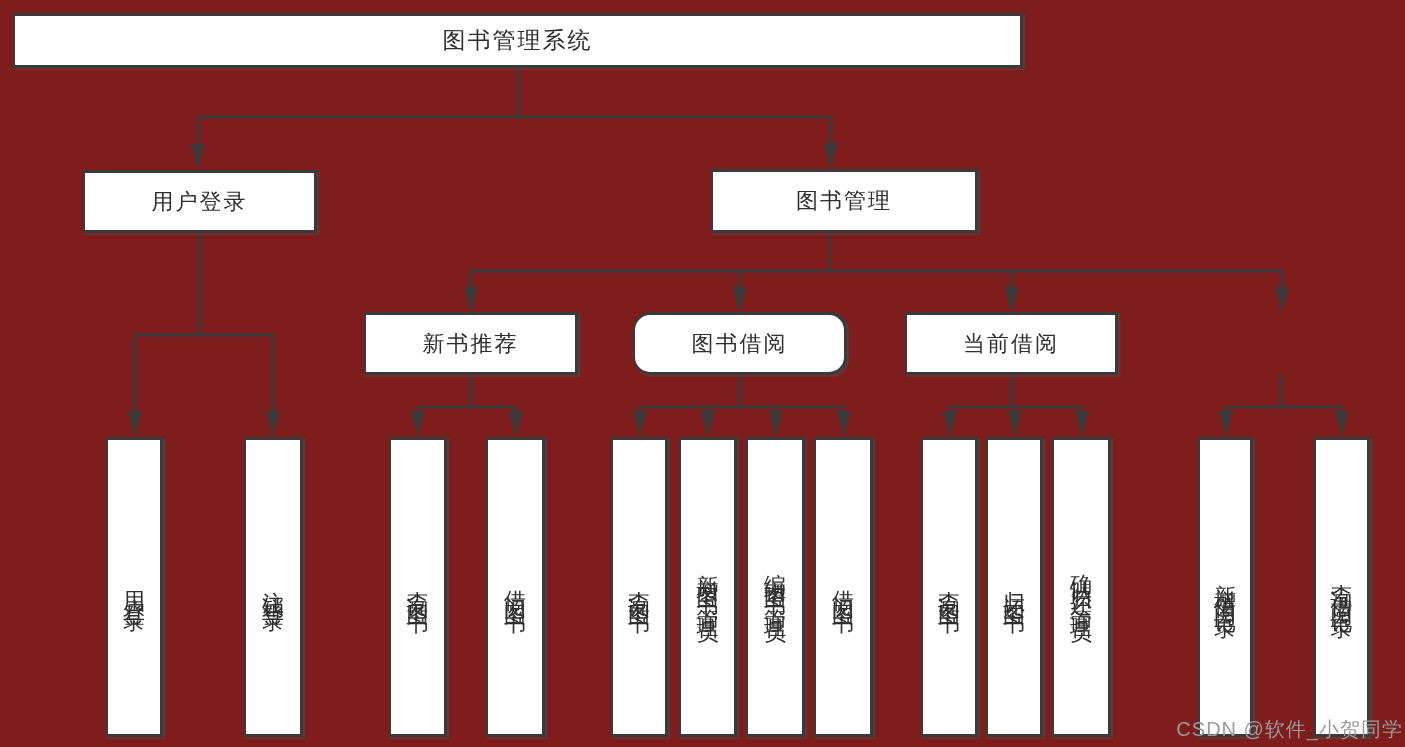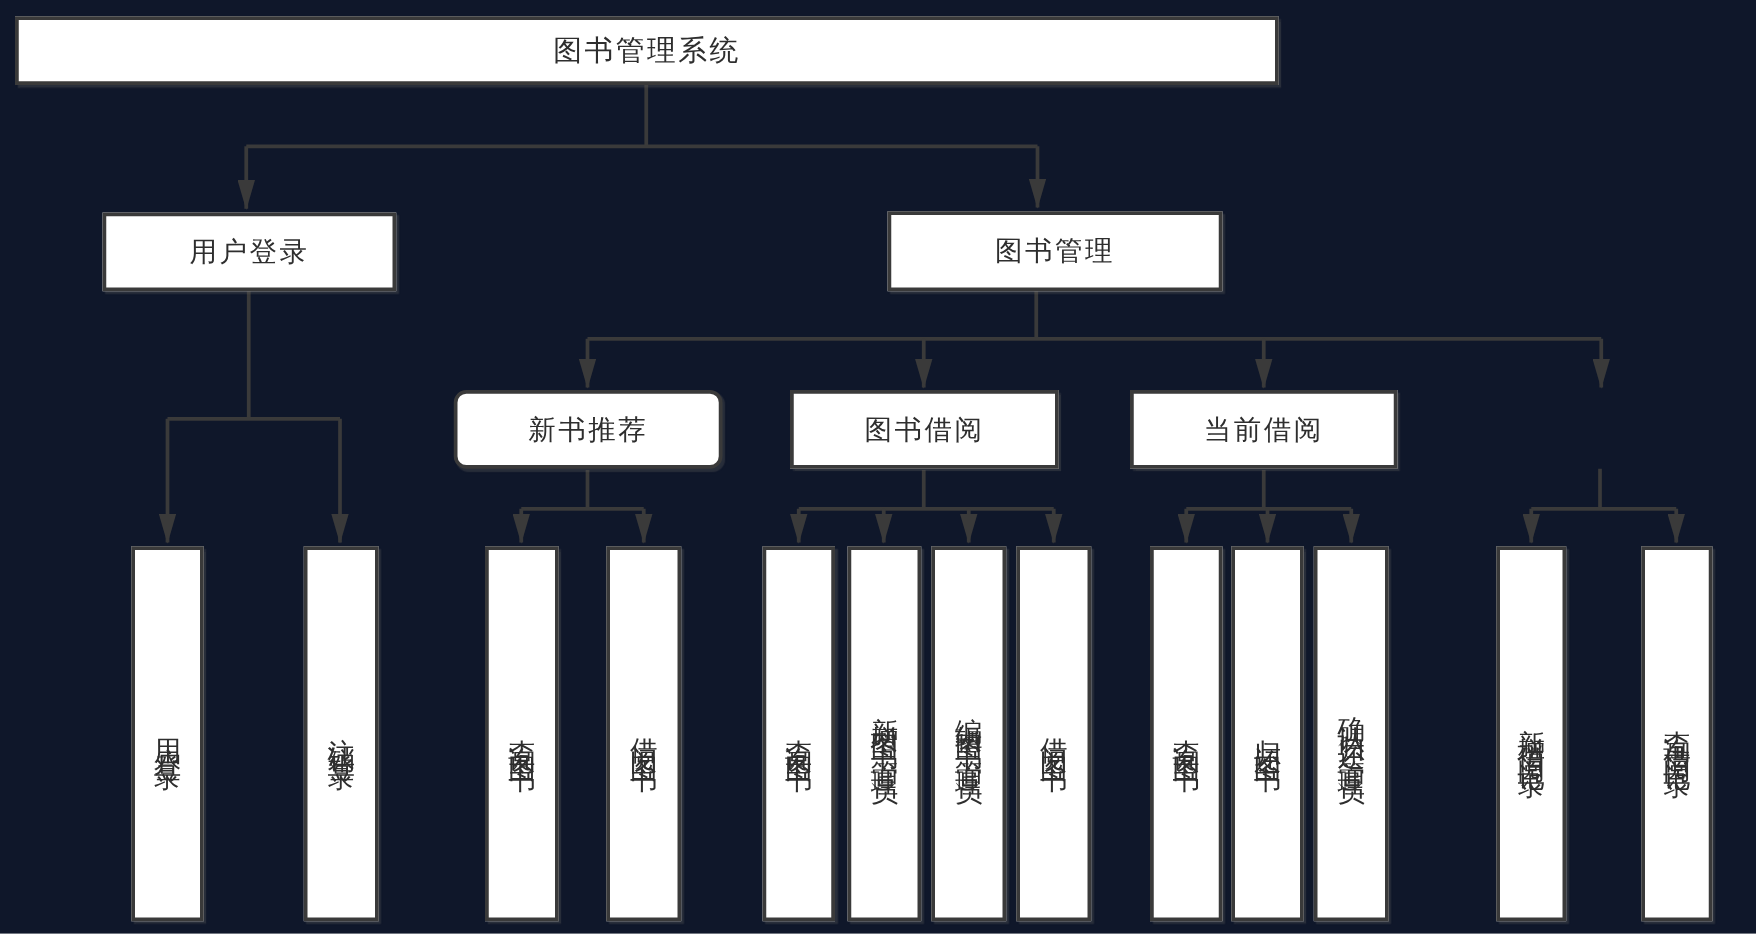--- a/index.html
+++ b/index.html
@@ -5,21 +5,21 @@
   html, body {
     margin: 0;
     padding: 0;
     background: #ffffff;
     font-family: "Liberation Sans", "DejaVu Sans", sans-serif;
   }
   .canvas {
     position: relative;
     width: 1405px;
     height: 747px;
-    background: #0f172a;
+    background: #7f1d1d;
     overflow: hidden;
   }
   .wires {
     position: absolute;
     left: 0;
     top: 0;
     pointer-events: none;
   }
   .node {
     position: absolute;
@@ -132,24 +132,24 @@
     <span>图书管理系统</span>
   </div>
 
   <div class="node hbox" style="left:82px; top:170px; width:235px; height:63px;">
     <span>用户登录</span>
   </div>
   <div class="node hbox" style="left:710px; top:169px; width:268px; height:64px;">
     <span>图书管理</span>
   </div>
 
-  <div class="node hbox" style="left:363px; top:312px; width:215px; height:63px;border-radius:10px;">
+  <div class="node hbox" style="left:363px; top:312px; width:215px; height:63px;">
     <span>新书推荐</span>
   </div>
-  <div class="node hbox" style="left:632px; top:312px; width:215px; height:63px;">
+  <div class="node hbox" style="left:632px; top:312px; width:215px; height:63px;border-radius:18px;">
     <span>图书借阅</span>
   </div>
   <div class="node hbox" style="left:904px; top:312px; width:214px; height:63px;">
     <span>当前借阅</span>
   </div>
 
   <div class="node vbox" style="left:105px; top:437px; width:58px; height:300px;">
     <span>用户登录</span>
   </div>
   <div class="node vbox" style="left:243px; top:437px; width:60px; height:300px;">
@@ -186,14 +186,15 @@
     <span>确认归还（管理员）</span>
   </div>
 
   <div class="node vbox" style="left:1197px; top:437px; width:56px; height:300px;">
     <span>新增借阅记录</span>
   </div>
   <div class="node vbox" style="left:1313px; top:437px; width:57px; height:300px;">
     <span>查询借阅记录</span>
   </div>
 
+  <div class="watermark">CSDN @软件_小贺同学</div>
 
 </div>
 
 </body></html>

